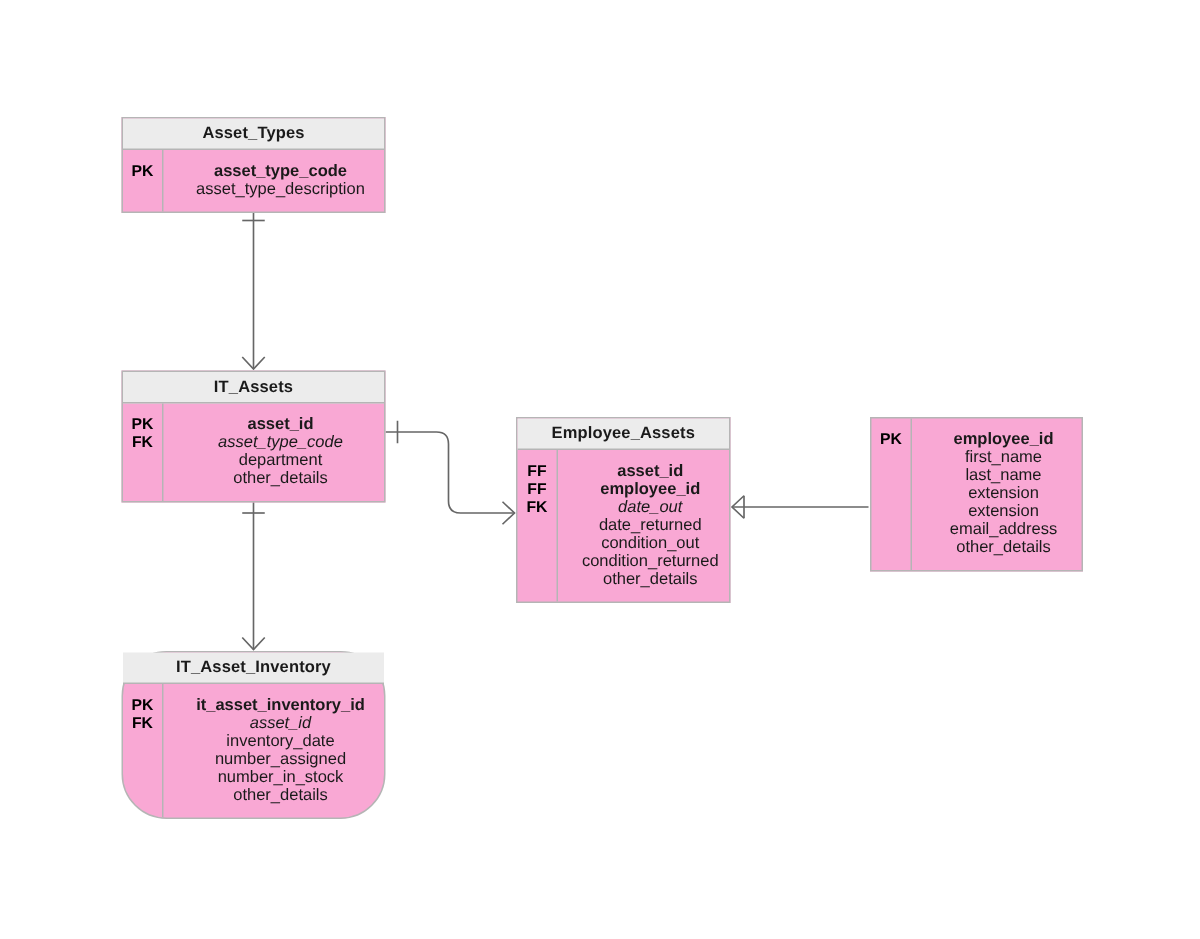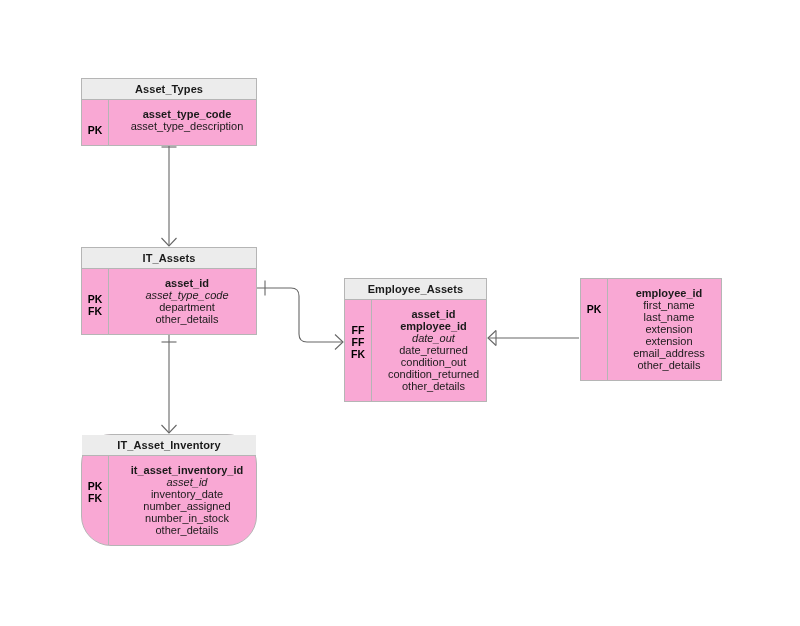--- a/index.html
+++ b/index.html
@@ -57,21 +57,21 @@
   .entity-body {
     display: flex;
     align-items: stretch;
     padding: 0;
   }
   .key-col {
     box-sizing: border-box;
     width: 27px;
     flex: 0 0 27px;
     border-right: 1px solid #b5b5b5;
-    padding: 24px 0 9px 0;
+    padding: 8px 0 9px 0;
     text-align: center;
   }
   .key-col .key-tag {
     display: block;
     font-weight: bold;
     font-size: 10.5px;
     line-height: 12px;
     color: #000;
   }
   .key-col .key-tag.blank {

